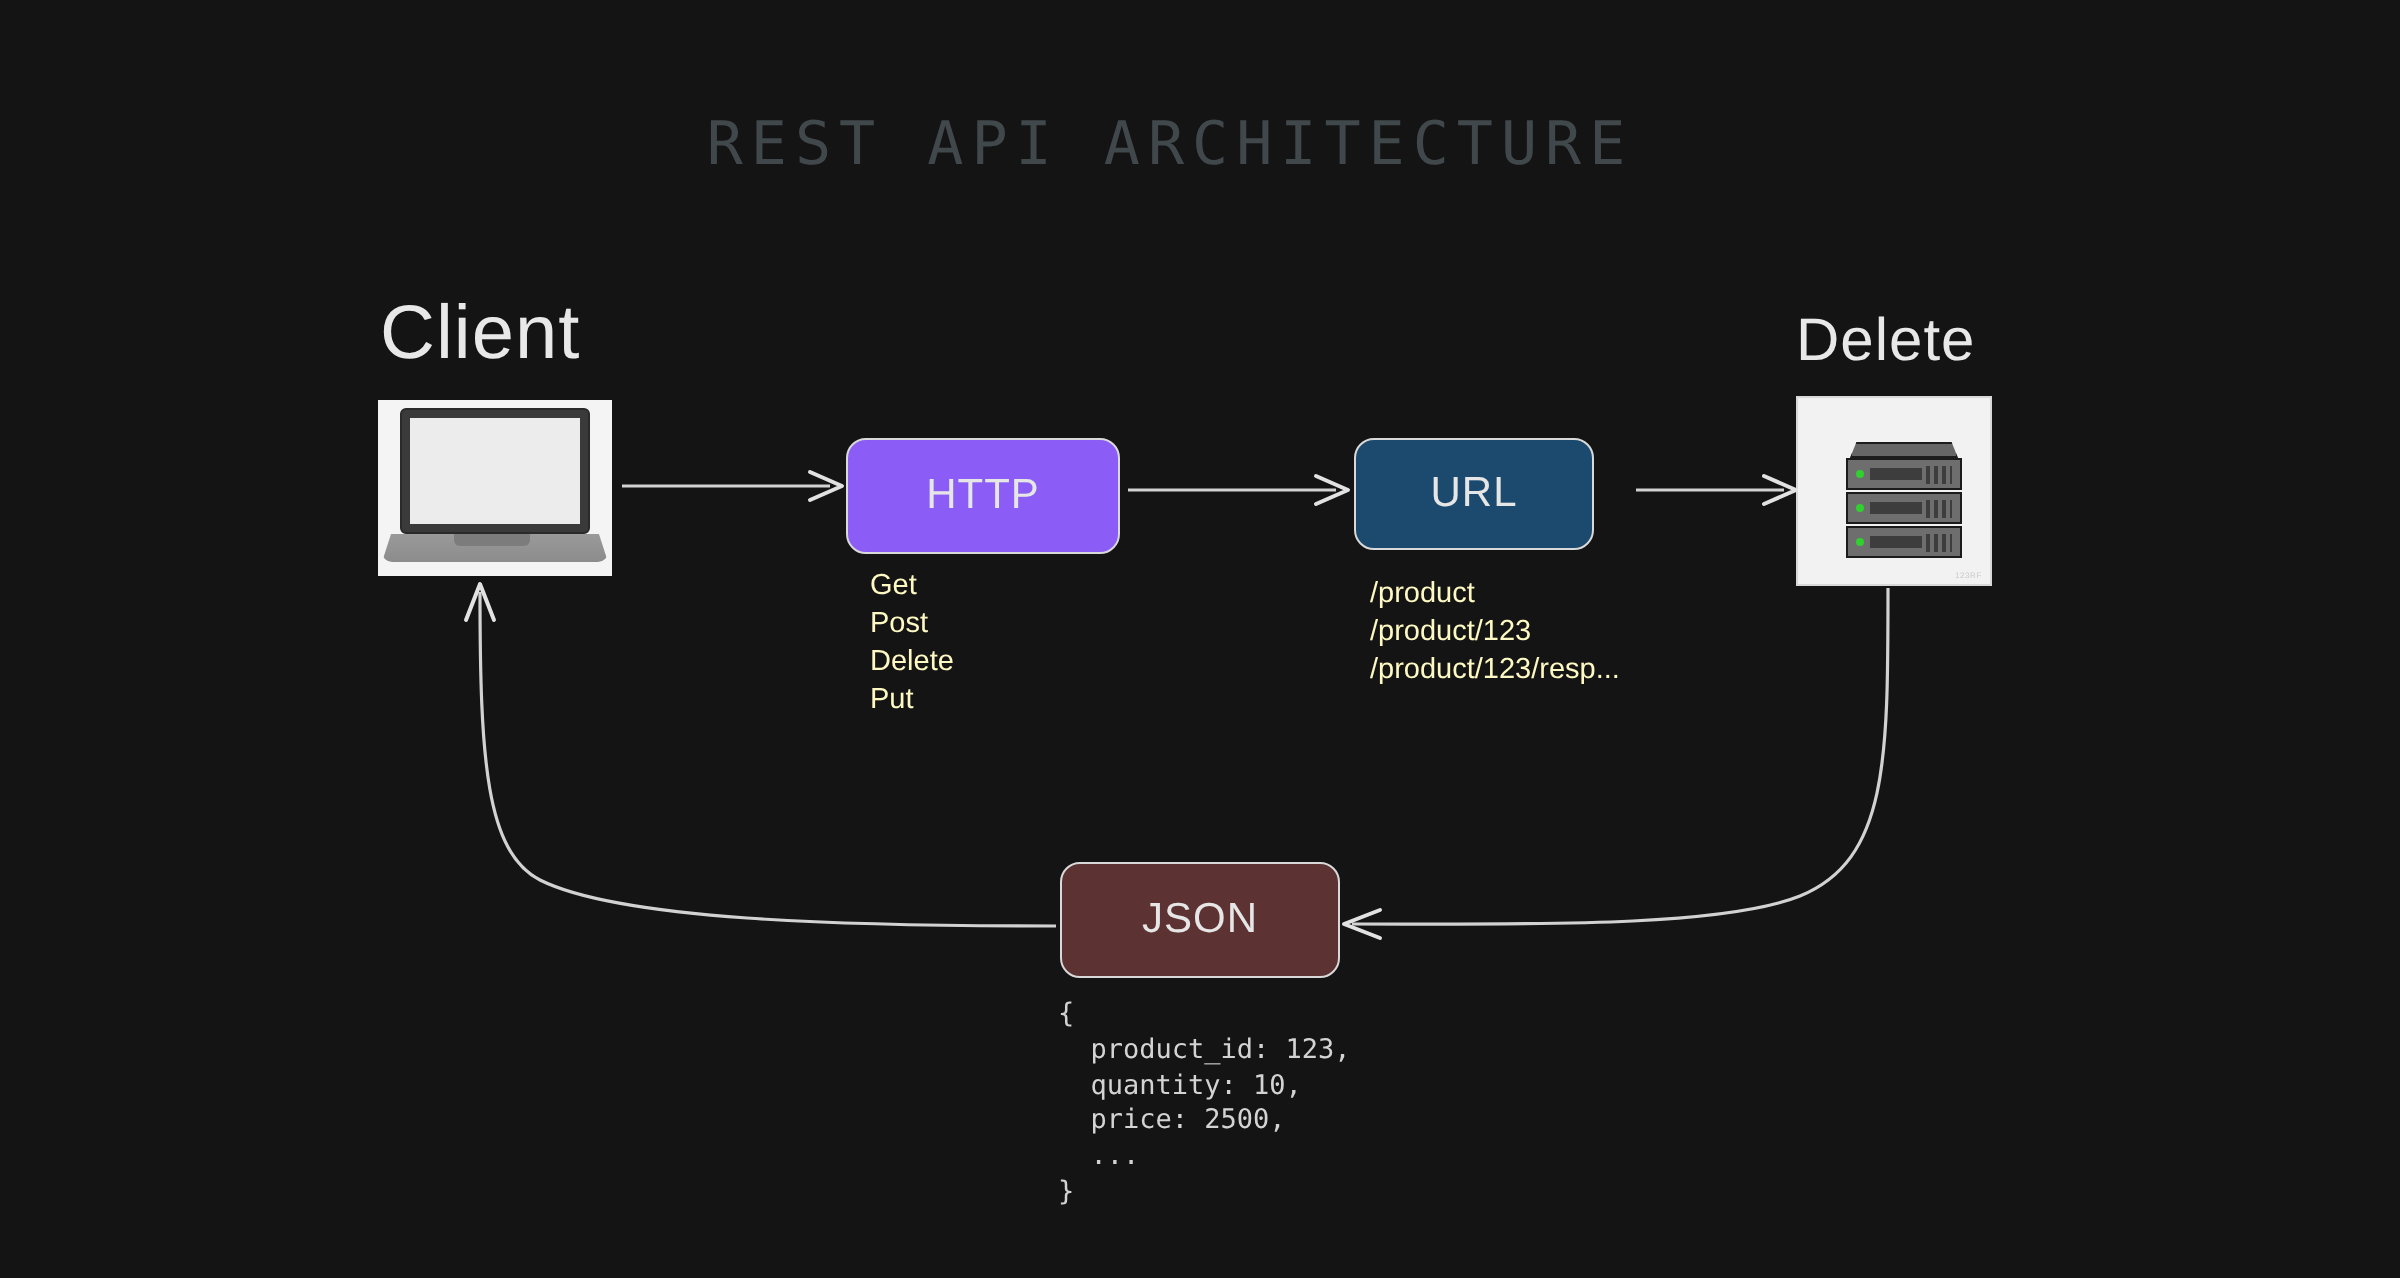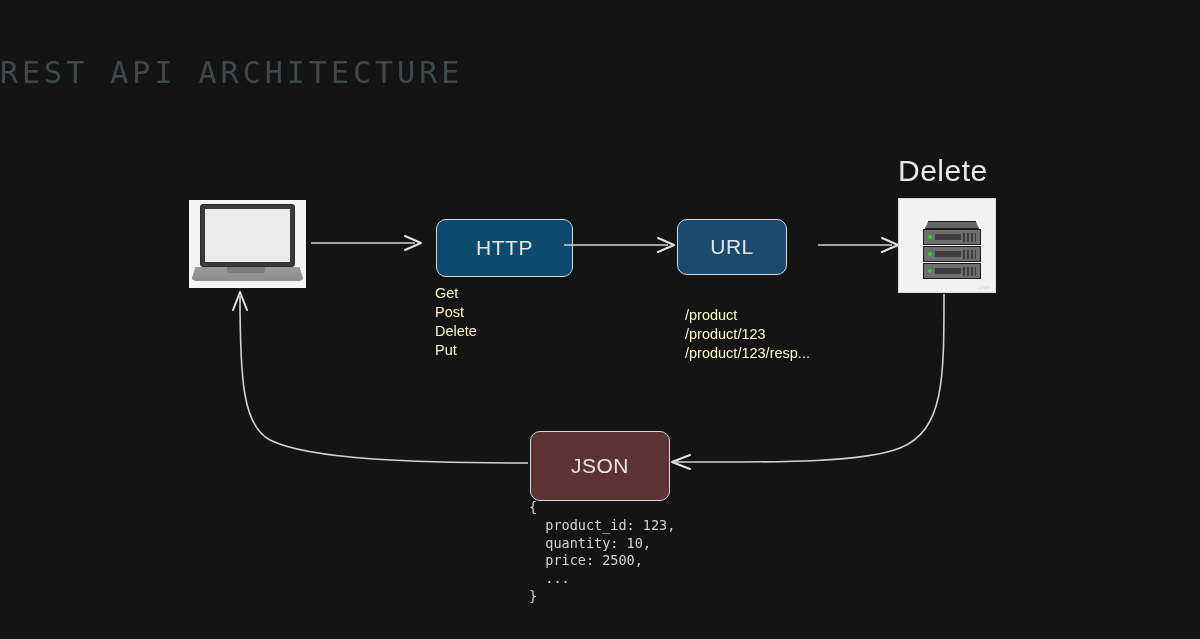--- a/index.html
+++ b/index.html
@@ -18,21 +18,21 @@
     background: #141414;
     overflow: hidden;
   }
 
   
   #diagram-title {
     position: absolute;
     left: 0;
     top: 55px;
     width: 1170px;
-    text-align: left;
+    text-align: center;
     font-family: "DejaVu Sans Mono", "Liberation Mono", monospace;
     font-size: 30px;
     letter-spacing: 4px;
     color: #41484c;
     white-space: pre;
   }
 
   
   .node-caption {
     position: absolute;
@@ -176,34 +176,34 @@
     border: 1.5px solid #d9d9d9;
     box-sizing: border-box;
     display: flex;
     align-items: center;
     justify-content: center;
     color: #e6e6e6;
     font-size: 21px;
     font-weight: 400;
     letter-spacing: 0.5px;
   }
-  #http-box  { left: 436px; top: 219px; width: 137px; height: 58px; background: #0c4a6e; }
-  #url-box   { left: 677px; top: 219px; width: 110px; height: 56px; background: #1b4a6e; }
-  #json-box  { left: 530px; top: 431px; width: 140px; height: 70px; background: #5d3232; border-radius: 10px; }
+  #http-box  { left: 423px; top: 219px; width: 137px; height: 58px; background: #8b5cf6; }
+  #url-box   { left: 677px; top: 219px; width: 120px; height: 56px; background: #1b4a6e; }
+  #json-box  { left: 530px; top: 431px; width: 140px; height: 58px; background: #5d3232; border-radius: 10px; }
 
   
   .detail-list {
     position: absolute;
     color: #fef9c3;
     font-size: 14.5px;
     line-height: 19px;
     white-space: pre;
   }
   #http-methods { left: 435px; top: 284px; }
-  #url-paths    { left: 685px; top: 288px; margin-top: 18px; }
+  #url-paths    { left: 685px; top: 288px; }
 
   #json-body {
     position: absolute;
     left: 529px;
     top: 499px;
     color: #d3d3d3;
     font-family: "DejaVu Sans Mono", "Liberation Mono", monospace;
     font-size: 13.5px;
     line-height: 17.8px;
     white-space: pre;
@@ -231,20 +231,21 @@
     stroke-linejoin: round;
   }
 </style>
 </head>
 <body>
 
 <div id="canvas">
 
   <div id="diagram-title">REST API ARCHITECTURE</div>
 
+  <div id="client-caption" class="node-caption">Client</div>
 
   <div id="client-image">
     <div id="laptop-screen-frame">
       <div id="laptop-screen"></div>
     </div>
     <div id="laptop-base"></div>
     <div id="laptop-trackpad"></div>
   </div>
 
   <div id="server-caption" class="node-caption">Delete</div>

